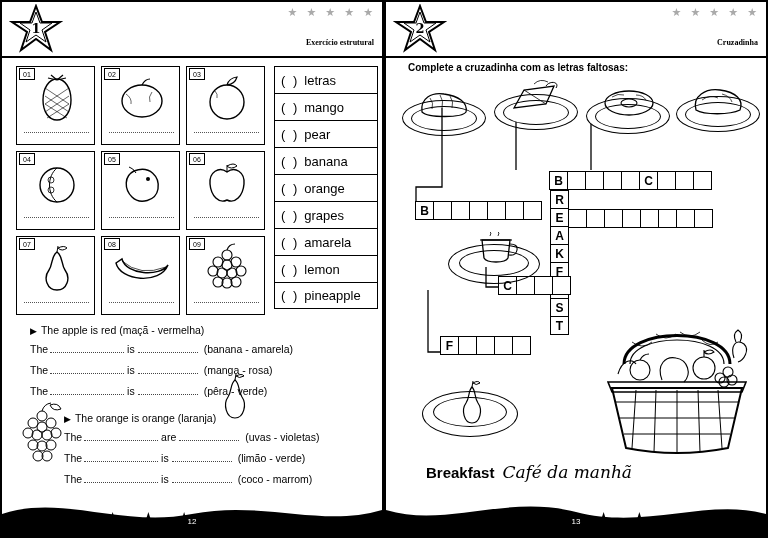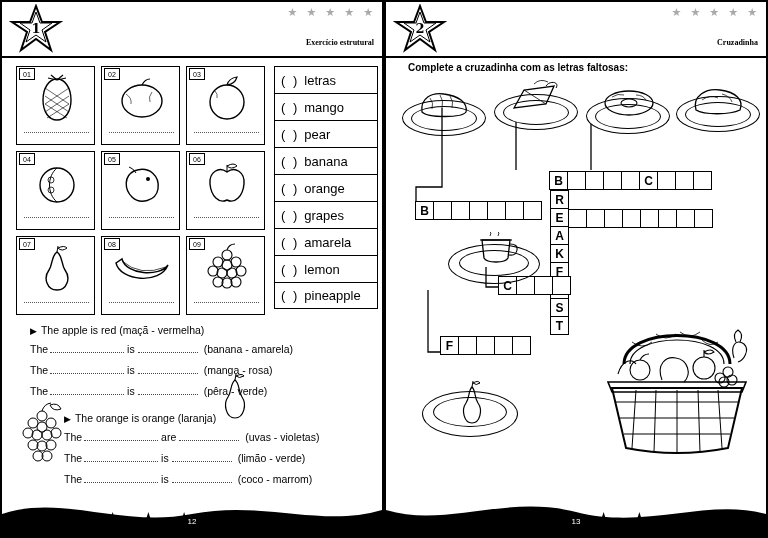--- a/index.html
+++ b/index.html
@@ -701,20 +701,23 @@
             <circle cx="132" cy="70" r="5"></circle>
           <circle cx="128" cy="80" r="5"></circle>
             <circle cx="136" cy="78" r="5"></circle>
           <path d="M22 72 C26 58 36 56 40 62"></path>
           <path d="M138 56 C134 44 140 36 148 42 C154 48 148 58 142 60"></path>
           <path d="M140 40 q-4 -8 2 -12 q6 4 2 12"></path>
         </g>
       </svg>
     </div>
 
+    <div class="breakfast-line">
+      <span>Breakfast</span><span class="pt">Café da manhã</span>
+    </div>
 
     <div class="footer">
       <svg width="380" height="56" viewBox="0 0 380 56">
         <path d="M0 30 C60 48 120 14 190 32 C260 50 320 18 380 34 L380 56 L0 56 Z" fill="#000"></path>
         <path d="M0 36 C60 54 120 20 190 38 C260 56 320 24 380 40" fill="none" stroke="#000" stroke-width="1.2"></path>
       </svg>
       <div class="stars">★★★★★</div>
       <div class="page-num">13</div>
     </div>
   </div>

